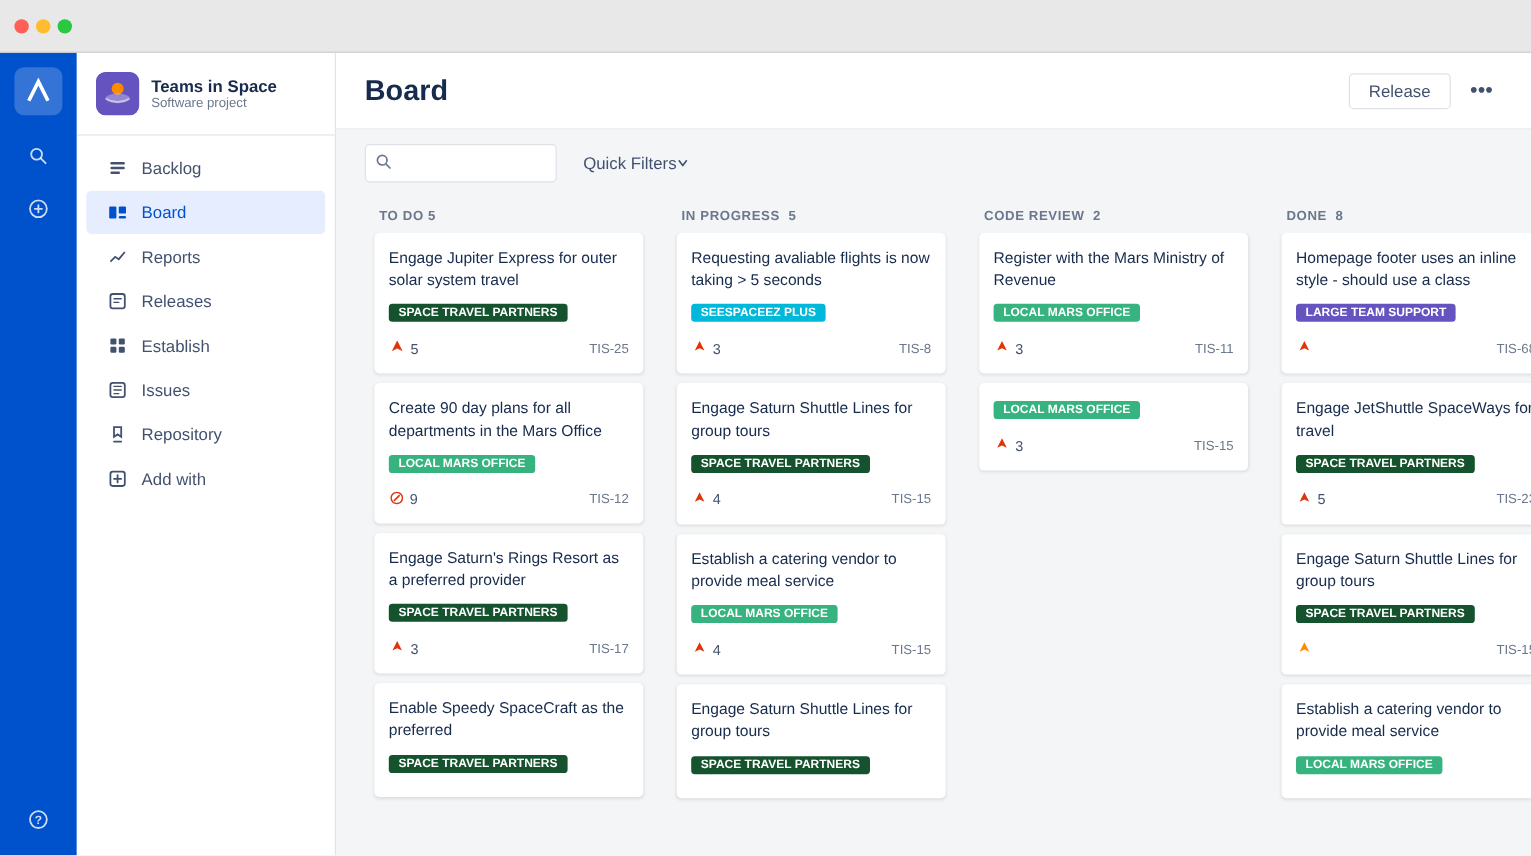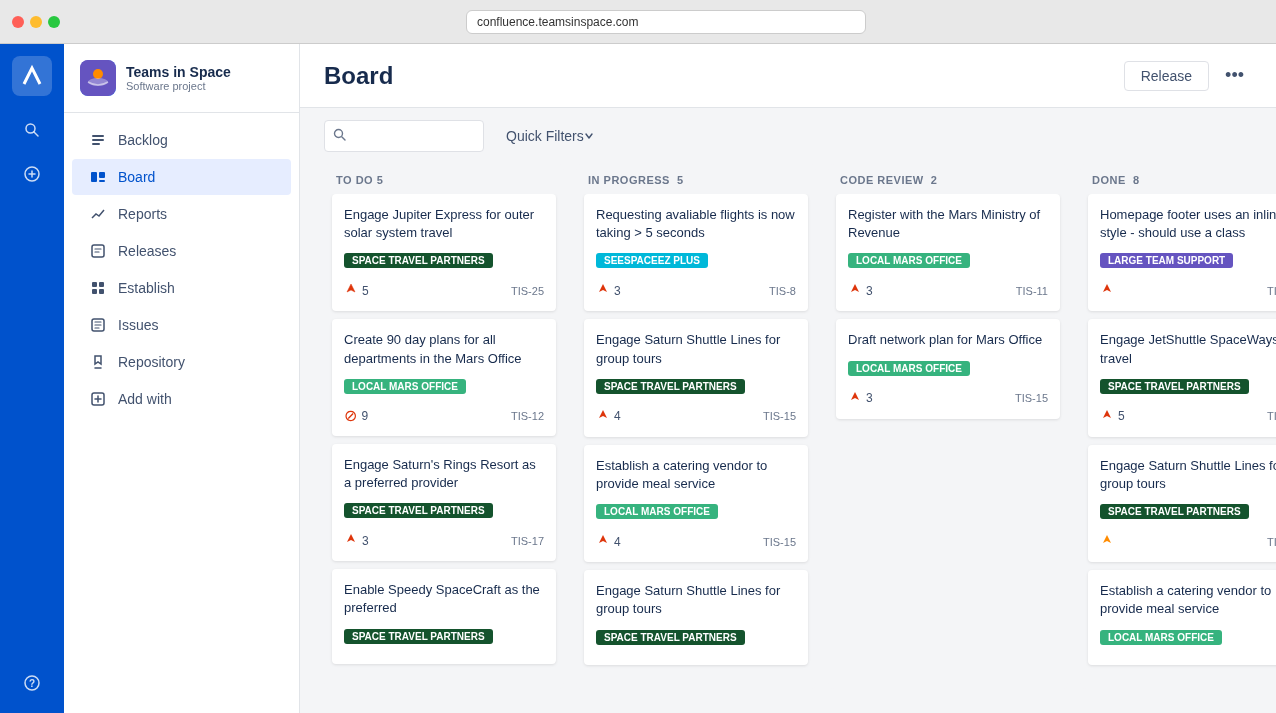--- a/index.html
+++ b/index.html
@@ -62,21 +62,21 @@
       border-radius: 6px;
       display: flex; align-items: center; justify-content: center;
       color: rgba(255,255,255,0.7);
       cursor: pointer;
       font-size: 16px;
     }
     .sidebar-bottom { margin-top: auto; display: flex; flex-direction: column; align-items: center; gap: 8px; }
 
     
     .nav-panel {
-      width: 236px;
+      width: 216px;
       background: white;
       border-right: 1px solid #e1e4e8;
       display: flex;
       flex-direction: column;
       flex-shrink: 0;
       overflow-y: auto;
     }
     .nav-project {
       padding: 16px;
       display: flex;
@@ -269,23 +269,20 @@
   </style>
 </head>
 <body>
 
 <div class="browser-chrome">
   <div class="browser-dots">
     <div class="dot dot-red"></div>
     <div class="dot dot-yellow"></div>
     <div class="dot dot-green"></div>
   </div>
-  <div class="address-bar">
-    <span>confluence.teamsinspace.com</span>
-  </div>
 </div>
 
 <div class="app">
 
   <div class="sidebar">
     <div class="sidebar-logo">
       <svg width="28" height="28" viewBox="0 0 28 28" fill="none">
         <path d="M6 22 L14 6 L22 22" stroke="white" stroke-width="3" fill="none"></path>
         <path d="M9 16 L14 6 L19 16" stroke="white" stroke-width="1.5" fill="none" opacity="0.6"></path>
       </svg>
@@ -579,21 +576,20 @@
                       <path d="M7 2 L11 10 L7 8 L3 10 Z" fill="#de350b"></path>
                     </svg>
                   </span>
                   <span>3</span>
                 </div>
                 <span class="card-id">TIS-11</span>
               </div>
             </div>
 
             <div class="card">
-              <div class="card-title">Draft network plan for Mars Office</div>
               <div class="card-tag tag-local-mars">Local Mars Office</div>
               <div class="card-footer">
                 <div class="card-priority">
                   <span class="priority-icon">
                     <svg width="14" height="14" viewBox="0 0 14 14" fill="none">
                       <path d="M7 2 L11 10 L7 8 L3 10 Z" fill="#de350b"></path>
                     </svg>
                   </span>
                   <span>3</span>
                 </div>

